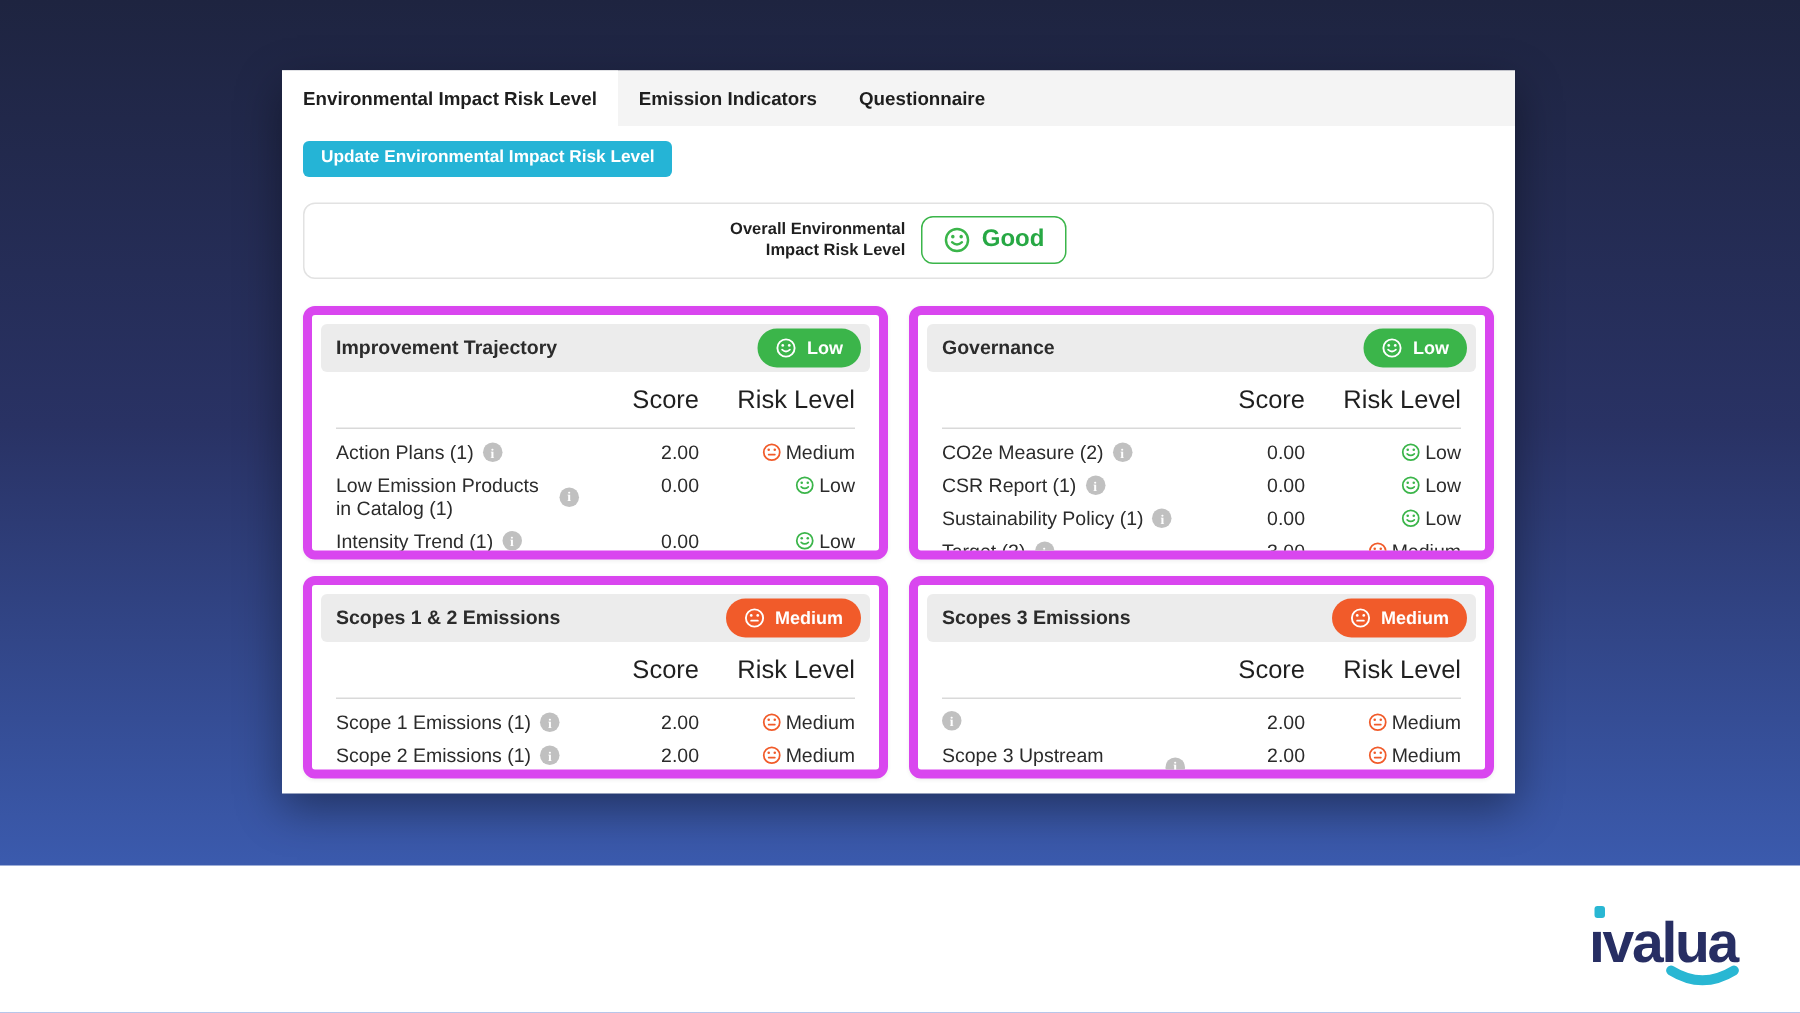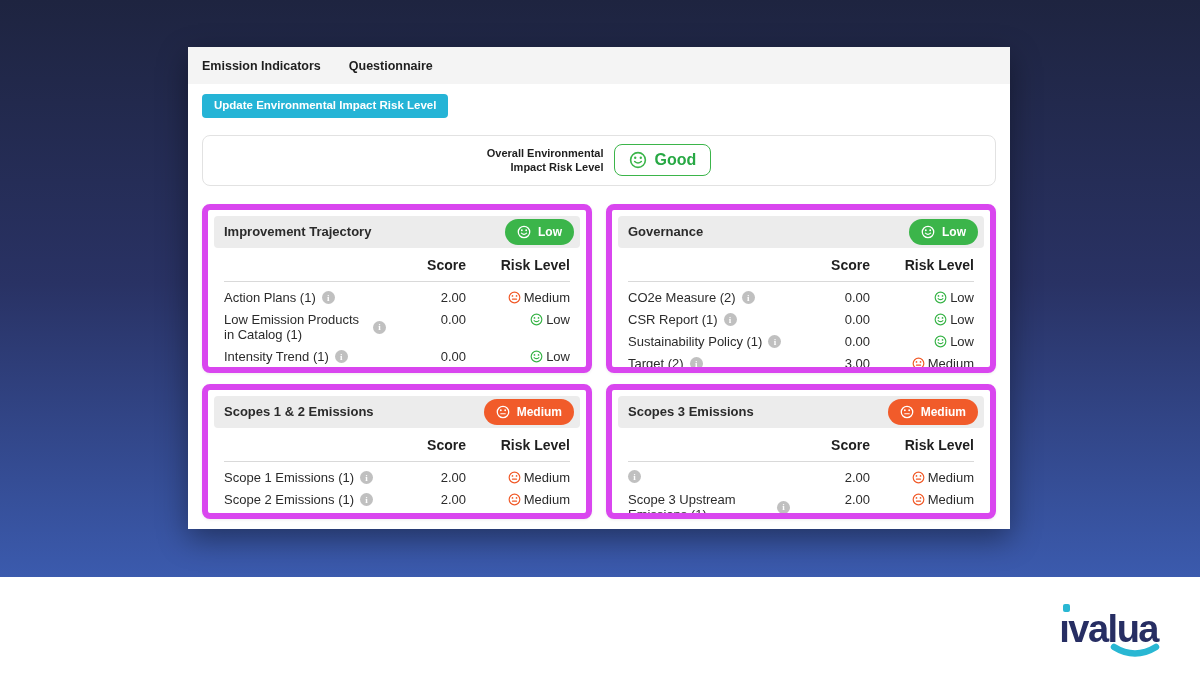--- a/index.html
+++ b/index.html
@@ -58,21 +58,21 @@
     display: flex; align-items: center; justify-content: space-between; padding: 0 6px 0 10px;
   }
   .card-title { font-size: 13px; font-weight: bold; color: #2b2b2b; }
   .badge {
     display: inline-flex; align-items: center; gap: 7px; height: 26px; padding: 0 12px;
     border-radius: 14px; color: #fff; font-weight: bold; font-size: 12px; white-space: nowrap;
   }
   .badge.low { background: #3bb54a; }
   .badge.medium { background: #f15b2a; }
 
-  .col-headers { display: flex; align-items: flex-start; padding: 9px 10px 5px; font-size: 14px; font-weight: bold; color: #1f1f1f; }
+  .col-headers { display: flex; align-items: flex-start; padding: 9px 10px 5px; font-size: 17px; font-weight: normal; color: #1f1f1f; }
   .col-label { flex: 1; }
   .col-score { width: 80px; text-align: right; }
   .col-risk { width: 104px; text-align: right; }
   .divider { height: 1px; background: #d9d9d9; margin: 3px 10px 5px; }
 
   .row { display: flex; align-items: flex-start; padding: 3.5px 10px; font-size: 13px; color: #2b2b2b; }
   .row-label { flex: 1; display: flex; align-items: center; gap: 6px; min-width: 0; }
   .row-score { width: 80px; text-align: right; }
   .row-risk { width: 104px; display: inline-flex; align-items: center; justify-content: flex-end; gap: 3px; }
   .face-wrap { display: inline-flex; align-items: center; }
@@ -91,20 +91,21 @@
   .logo { position: relative; padding-top: 6px; }
   .logo-text { font-size: 38px; font-weight: bold; color: #272e63; letter-spacing: -1.5px; line-height: 1; }
   .logo-dot { position: absolute; left: 4px; top: 0px; width: 7px; height: 8px; border-radius: 2px; background: #29b7d3; }
   .logo-smile { position: absolute; right: -2px; bottom: -13px; }
 </style>
 </head>
 <body>
 
 <div class="window">
   <div class="tabbar" id="tabbar">
+      <div class="tab active">Environmental Impact Risk Level</div>
       <div class="tab">Emission Indicators</div>
       <div class="tab">Questionnaire</div>
     </div>
   <div class="content">
     <button class="update-btn">Update Environmental Impact Risk Level</button>
 
     <div class="overall-card">
       <div class="overall-inner">
         <div class="overall-label">
           <span>Overall Environmental</span><br>

